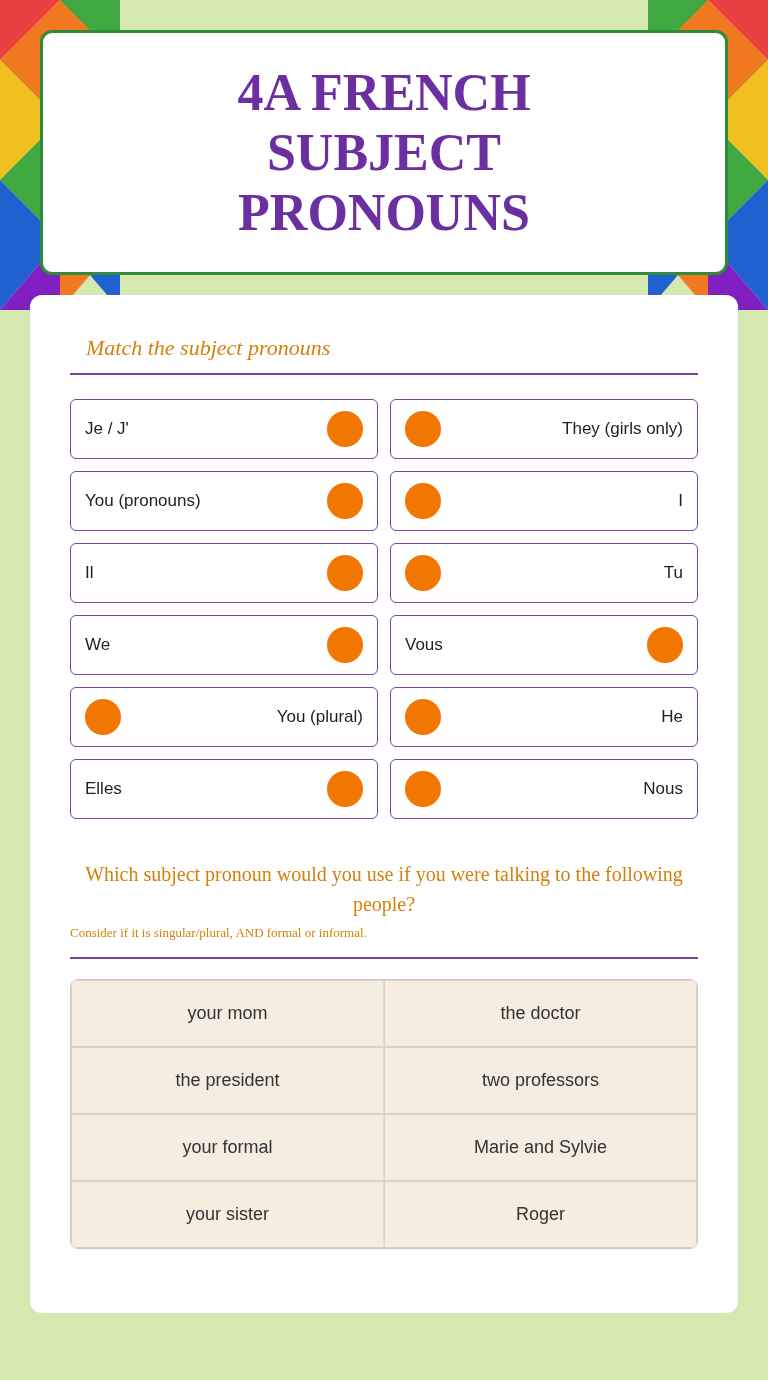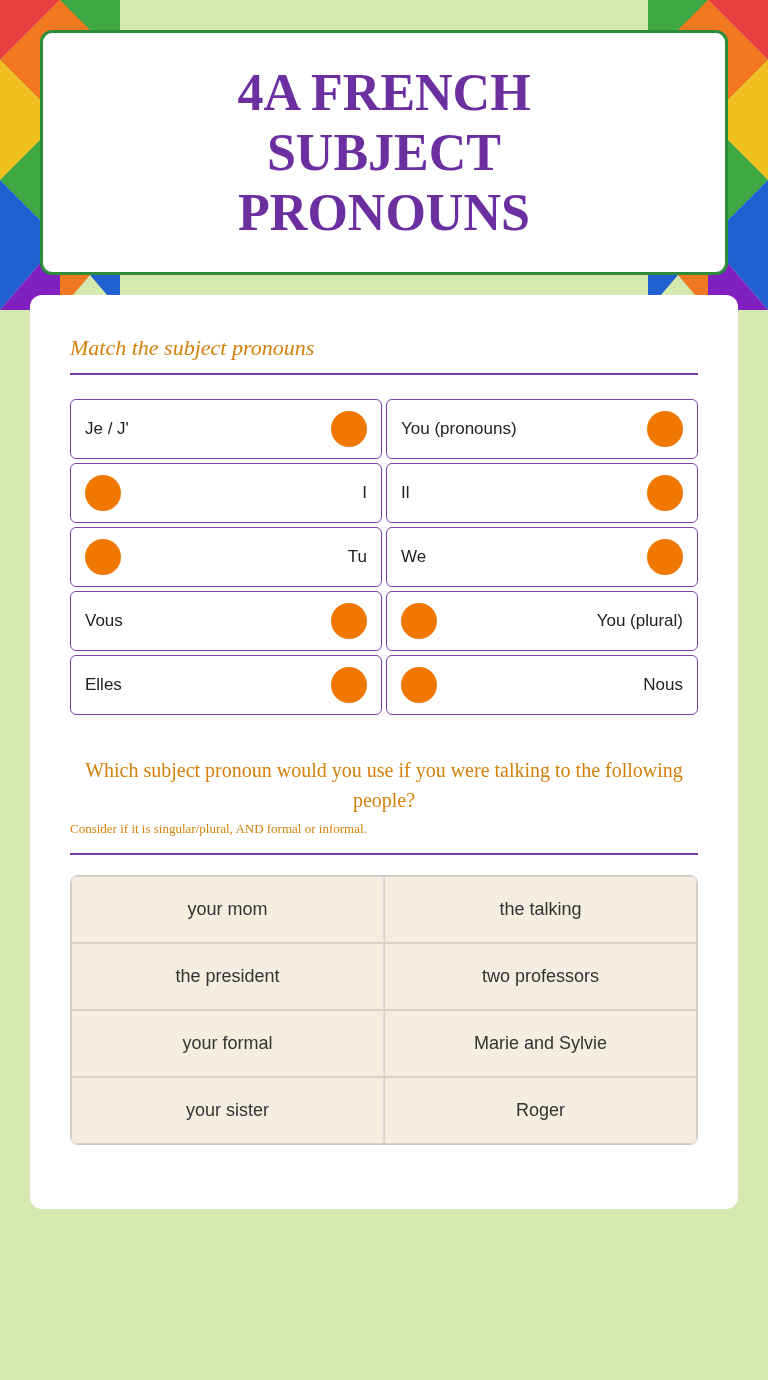--- a/index.html
+++ b/index.html
@@ -46,33 +46,34 @@
       padding: 30px 40px 40px 40px;
     }
 
     
     .section-title {
       color: #d4800a;
       font-size: 22px;
       font-weight: normal;
       font-style: italic;
       margin-bottom: 12px;
+      margin-left: 16px;
     }
 
     .divider {
       border: none;
       border-top: 2px solid #7b3fa8;
       margin-bottom: 24px;
     }
 
     
     .matching-grid {
       display: grid;
       grid-template-columns: 1fr 1fr;
-      gap: 4px;
+      gap: 12px;
       margin-bottom: 40px;
     }
 
     .match-item {
       display: flex;
       align-items: center;
       border: 1.5px solid #7b3fa8;
       border-radius: 6px;
       padding: 10px 14px;
       background: white;
@@ -215,20 +216,24 @@
     <div class="question-section">
       <div class="section-title">Match the subject pronouns</div>
       <hr class="divider">
 
       <div class="matching-grid">
 
         <div class="match-item">
           <span class="match-label">Je / J'</span>
           <div class="orange-dot"></div>
         </div>
+        <div class="match-item right-side">
+          <span class="match-label">They (girls only)</span>
+          <div class="orange-dot"></div>
+        </div>
 
         <div class="match-item">
           <span class="match-label">You (pronouns)</span>
           <div class="orange-dot"></div>
         </div>
         <div class="match-item right-side">
           <span class="match-label">I</span>
           <div class="orange-dot"></div>
         </div>
 
@@ -245,20 +250,24 @@
           <span class="match-label">We</span>
           <div class="orange-dot"></div>
         </div>
         <div class="match-item">
           <span class="match-label">Vous</span>
           <div class="orange-dot"></div>
         </div>
 
         <div class="match-item right-side">
           <span class="match-label">You (plural)</span>
+          <div class="orange-dot"></div>
+        </div>
+        <div class="match-item right-side">
+          <span class="match-label">He</span>
           <div class="orange-dot"></div>
         </div>
 
         <div class="match-item">
           <span class="match-label">Elles</span>
           <div class="orange-dot"></div>
         </div>
         <div class="match-item right-side">
           <span class="match-label">Nous</span>
           <div class="orange-dot"></div>
@@ -269,21 +278,21 @@
 
     <div class="question-section">
       <p class="question-text">Which subject pronoun would you use if you were talking to the following people?</p>
       <p class="consider-text">Consider if it is singular/plural, AND formal or informal.</p>
       <hr class="divider2">
 
       <div class="people-grid">
 
         <div class="people-row">
           <div class="people-cell">your mom</div>
-          <div class="people-cell">the talking</div>
+          <div class="people-cell">the doctor</div>
         </div>
 
         <div class="people-row">
           <div class="people-cell">the president</div>
           <div class="people-cell">two professors</div>
         </div>
 
         <div class="people-row">
           <div class="people-cell">your formal</div>
           <div class="people-cell">Marie and Sylvie</div>

